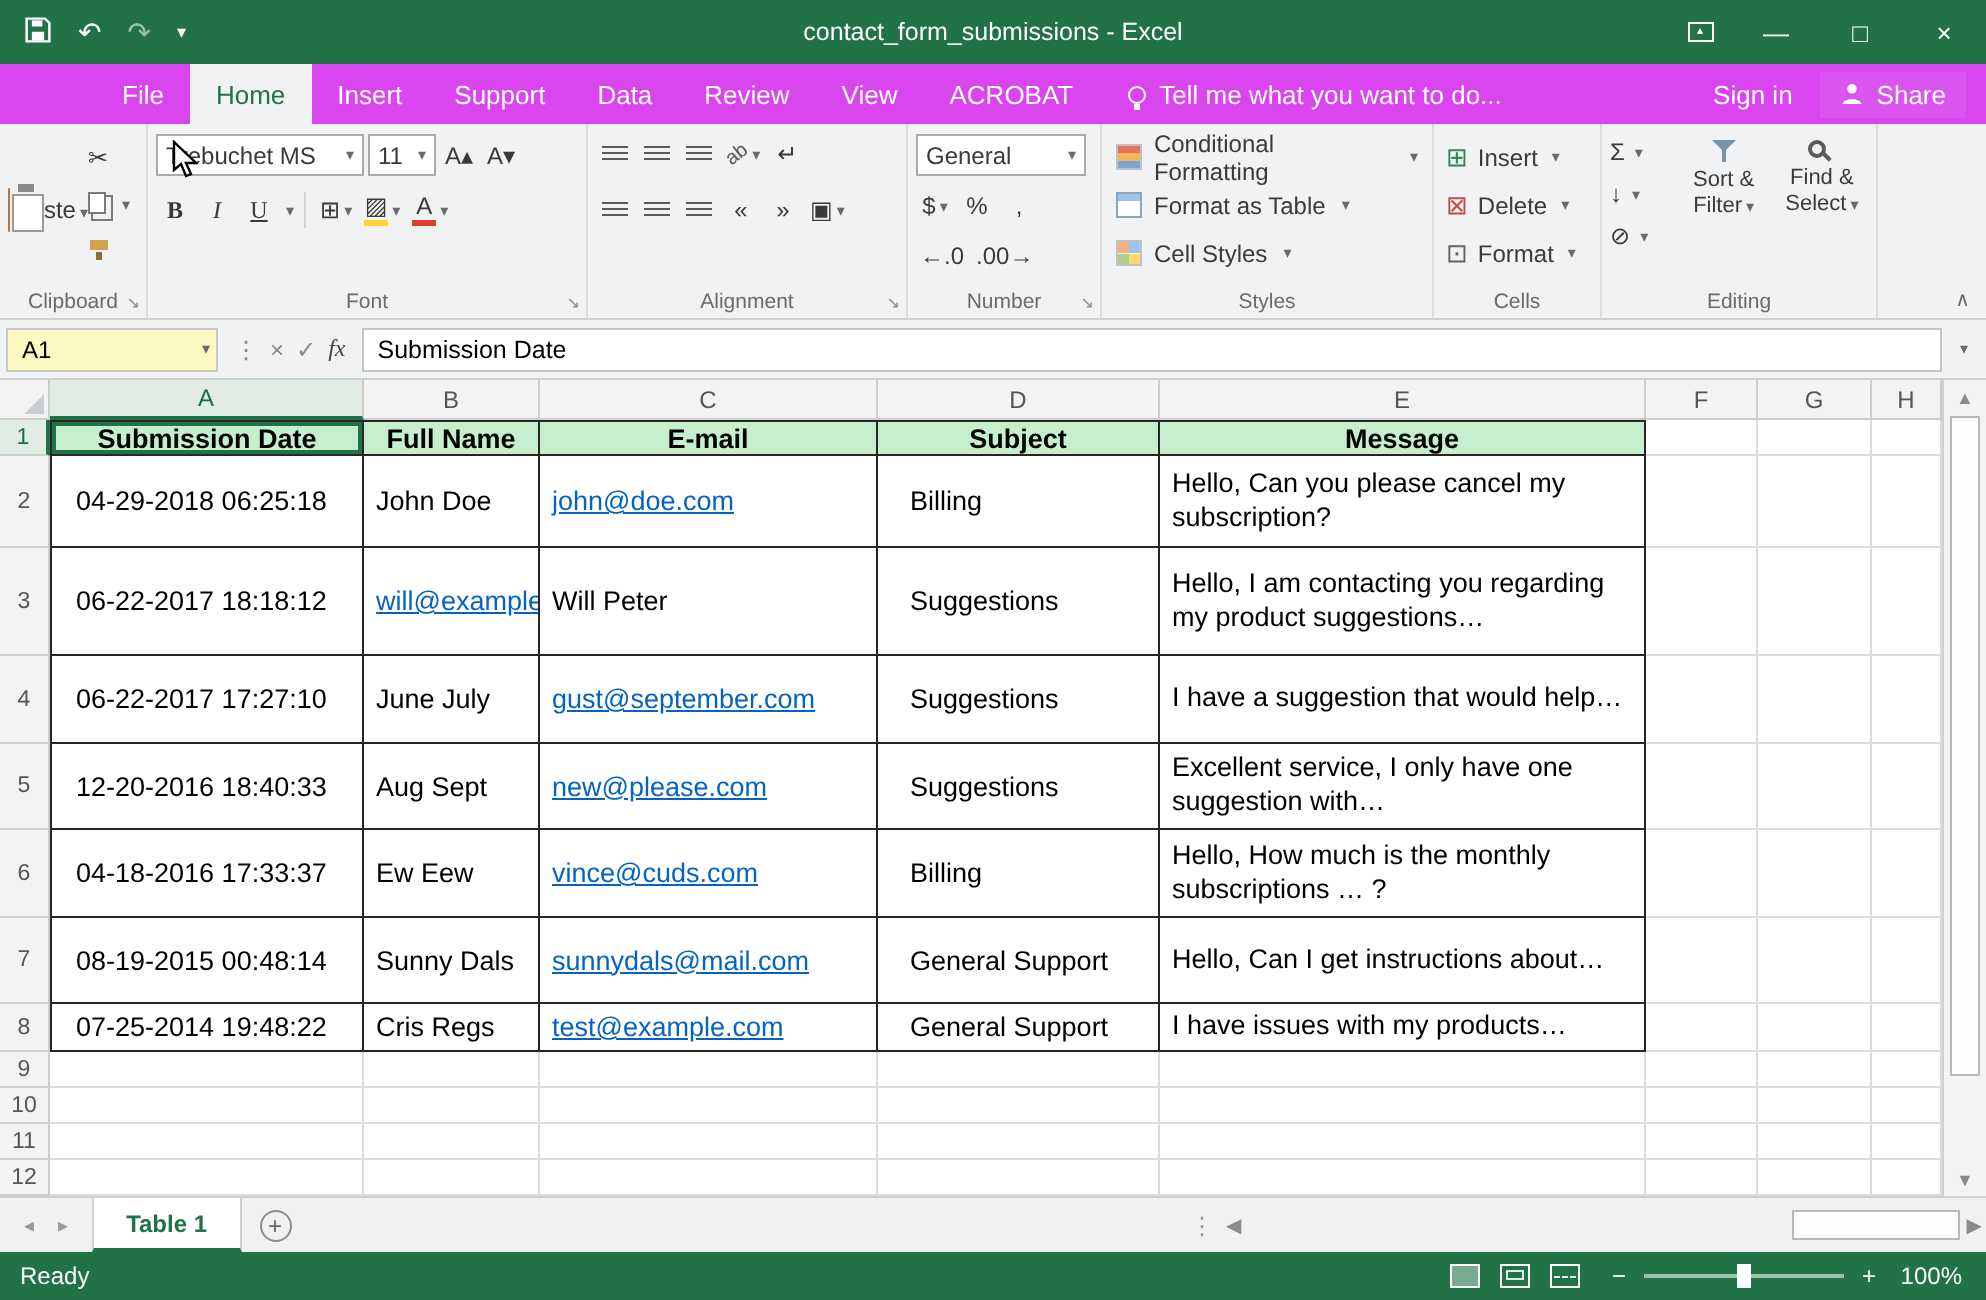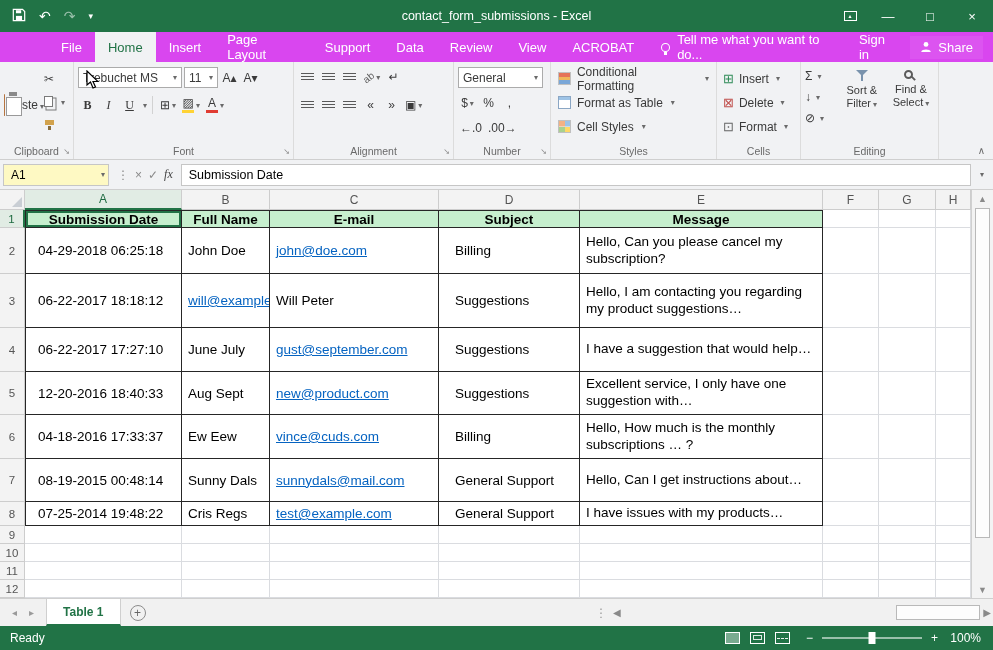--- a/index.html
+++ b/index.html
@@ -178,21 +178,20 @@
       <div class="winbtn">—</div>
       <div class="winbtn">□</div>
       <div class="winbtn">×</div>
     </div>
   </div>
 
   <div class="tabsrow">
     <div class="rtab">File</div>
     <div class="rtab active">Home</div>
     <div class="rtab">Insert</div>
-    <div class="rtab">Page Layout</div>
     <div class="rtab">Support</div>
     <div class="rtab">Data</div>
     <div class="rtab">Review</div>
     <div class="rtab">View</div>
     <div class="rtab">ACROBAT</div>
     <div class="tellme">
       <span class="bulb"></span>
       <span>Tell me what you want to do...</span>
     </div>
     <div class="tabs-right">
@@ -470,21 +469,21 @@
       <div class="tc scell">Suggestions</div>
       <div class="tc mcell">I have a suggestion that would help…</div>
       <div class="c"></div>
       <div class="c"></div>
       <div class="c"></div>
 
       <div class="rh">5</div>
       <div class="tc bl dcell">12-20-2016 18:40:33</div>
       <div class="tc">Aug Sept</div>
       <div class="tc">
-          <span class="lnk">new@product.com</span>
+          <span class="lnk">new@please.com</span>
         </div>
       <div class="tc scell">Suggestions</div>
       <div class="tc mcell">Excellent service, I only have one suggestion with…</div>
       <div class="c"></div>
       <div class="c"></div>
       <div class="c"></div>
 
       <div class="rh">6</div>
       <div class="tc bl dcell">04-18-2016 17:33:37</div>
       <div class="tc">Ew Eew</div>

